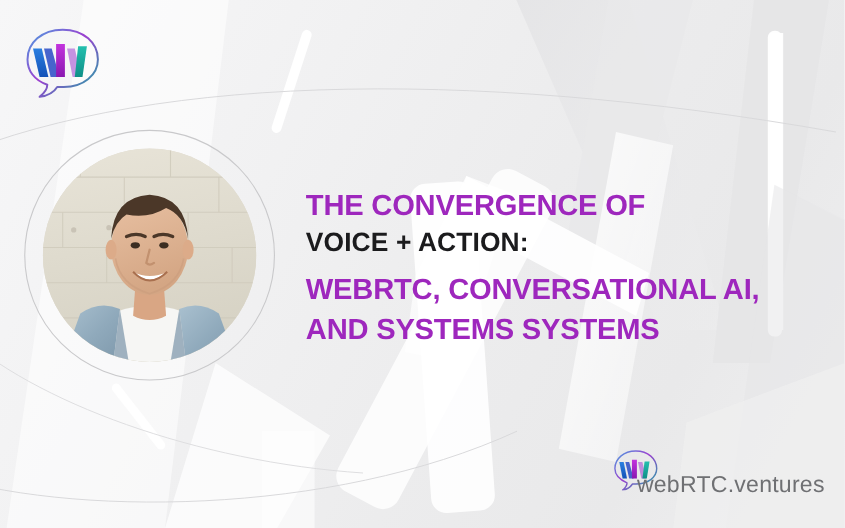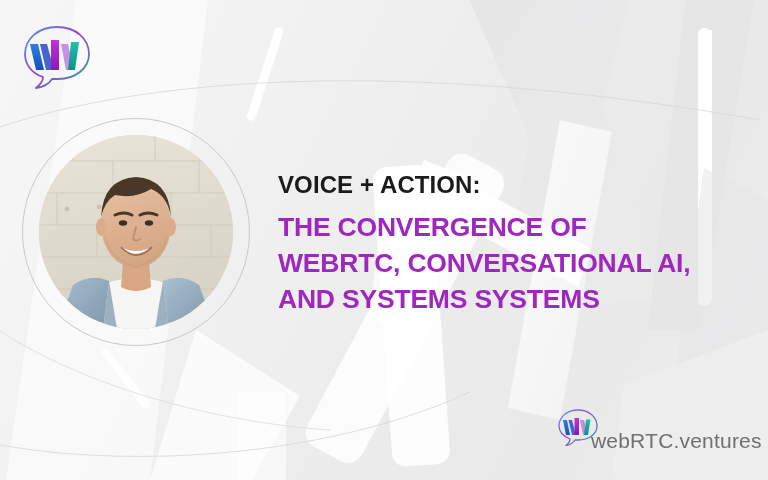--- a/index.html
+++ b/index.html
@@ -101,21 +101,21 @@
   .footer-mark {
     position: absolute;
     left: 0;
     top: 0;
     width: 44px;
     height: 40px;
   }
   .footer-mark svg { width: 100%; height: 100%; display: block; }
   .footer-wordmark {
     position: absolute;
-    left: 35px;
+    left: 23px;
     top: 23px;
     font-family: "Liberation Sans", sans-serif;
     font-size: 21px;
     letter-spacing: 0.2px;
     color: #6f7073;
     white-space: nowrap;
   }
 </style>
 </head>
 <body>
@@ -284,22 +284,22 @@
 
         <path d="M82 112 Q97 126 113 112 Q97 120 82 112 Z" fill="#ffffff"></path>
         <path d="M82 112 Q97 128 113 112" stroke="#a9704f" stroke-width="1.8" fill="none"></path>
 
         <path d="M66 100 Q70 124 97 132 Q124 124 128 100" stroke="#c99b7b" stroke-width="1.4" fill="none" opacity="0.55"></path>
       </svg>
     </div>
   </div>
 
   <div class="title-block">
+    <div class="title-line accent">THE CONVERGENCE OF</div>
     <div class="title-line eyebrow">VOICE + ACTION:</div>
-    <div class="title-line accent">THE CONVERGENCE OF</div>
     <div class="title-line accent">WEBRTC, CONVERSATIONAL AI,</div>
     <div class="title-line accent">AND SYSTEMS SYSTEMS</div>
   </div>
 
   <div class="footer-brand">
     <div class="footer-mark">
       <svg viewBox="0 0 44 40">
         <path d="M22 4 C 33 4, 41 11, 41 20 C 41 28, 33 34, 22 34 L 19 34
                  C 17 37, 14 39, 10 39.5 C 13 37, 14 35, 14 33
                  C 7 30, 3 25, 3 20 C 3 11, 11 4, 22 4 Z" fill="none" stroke="url(#bubbleGrad)" stroke-width="1.3" stroke-linejoin="round"></path>

